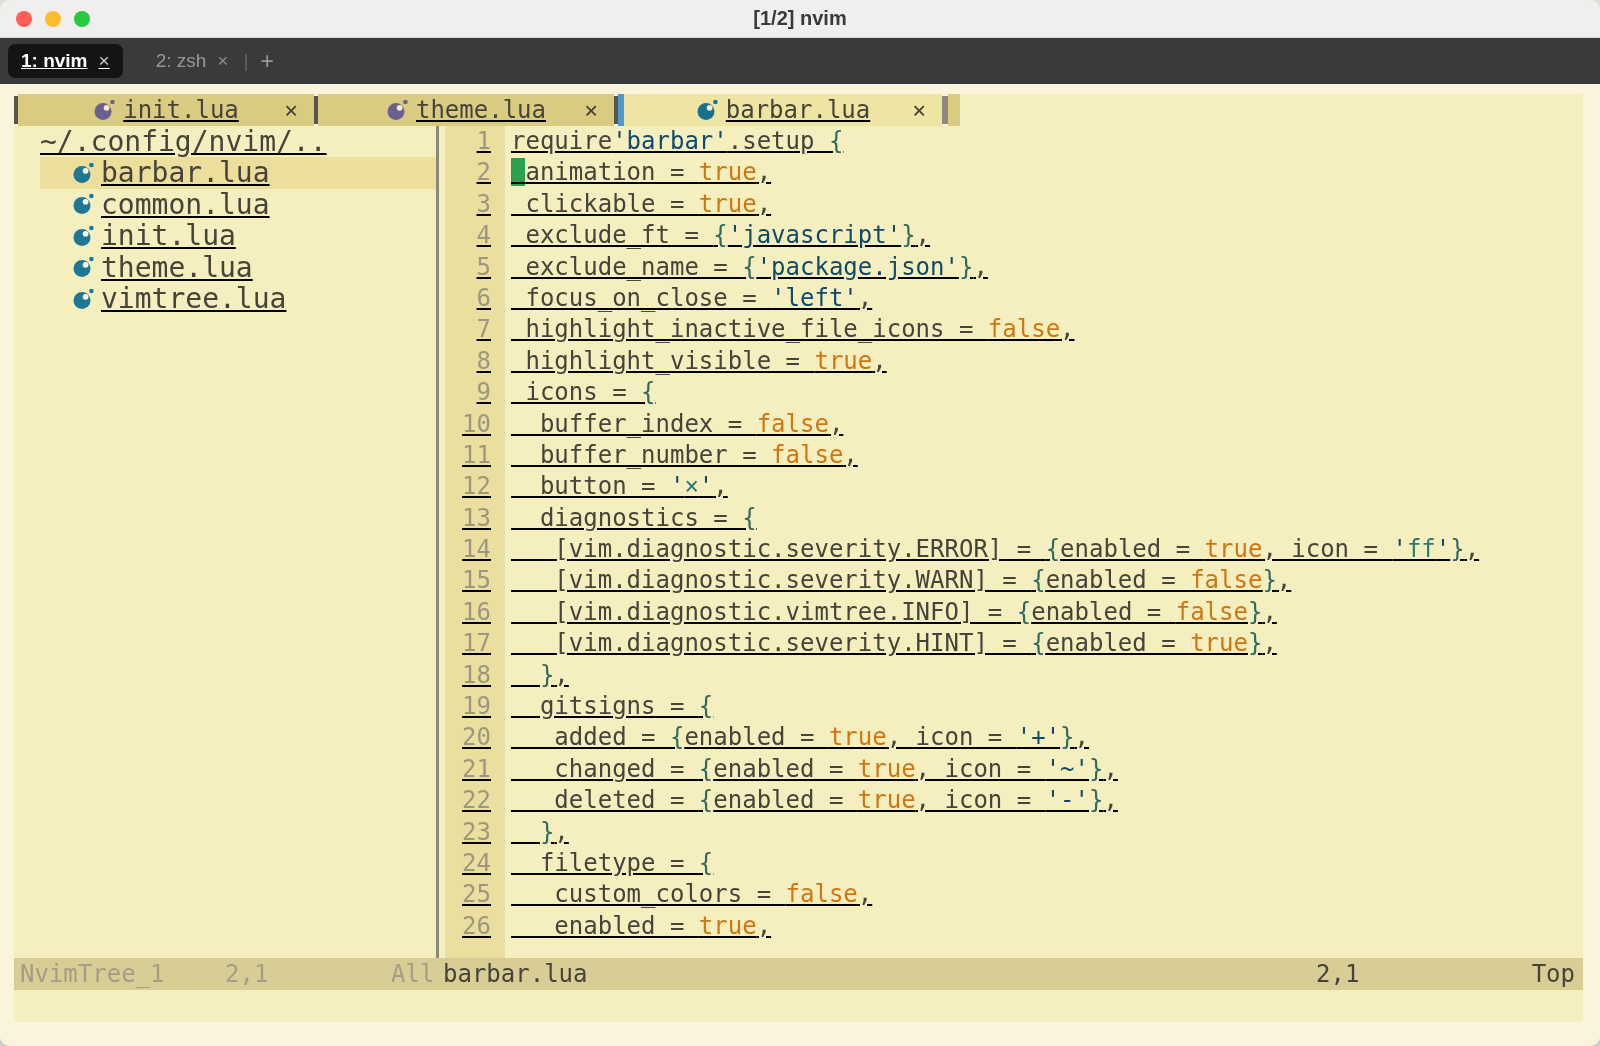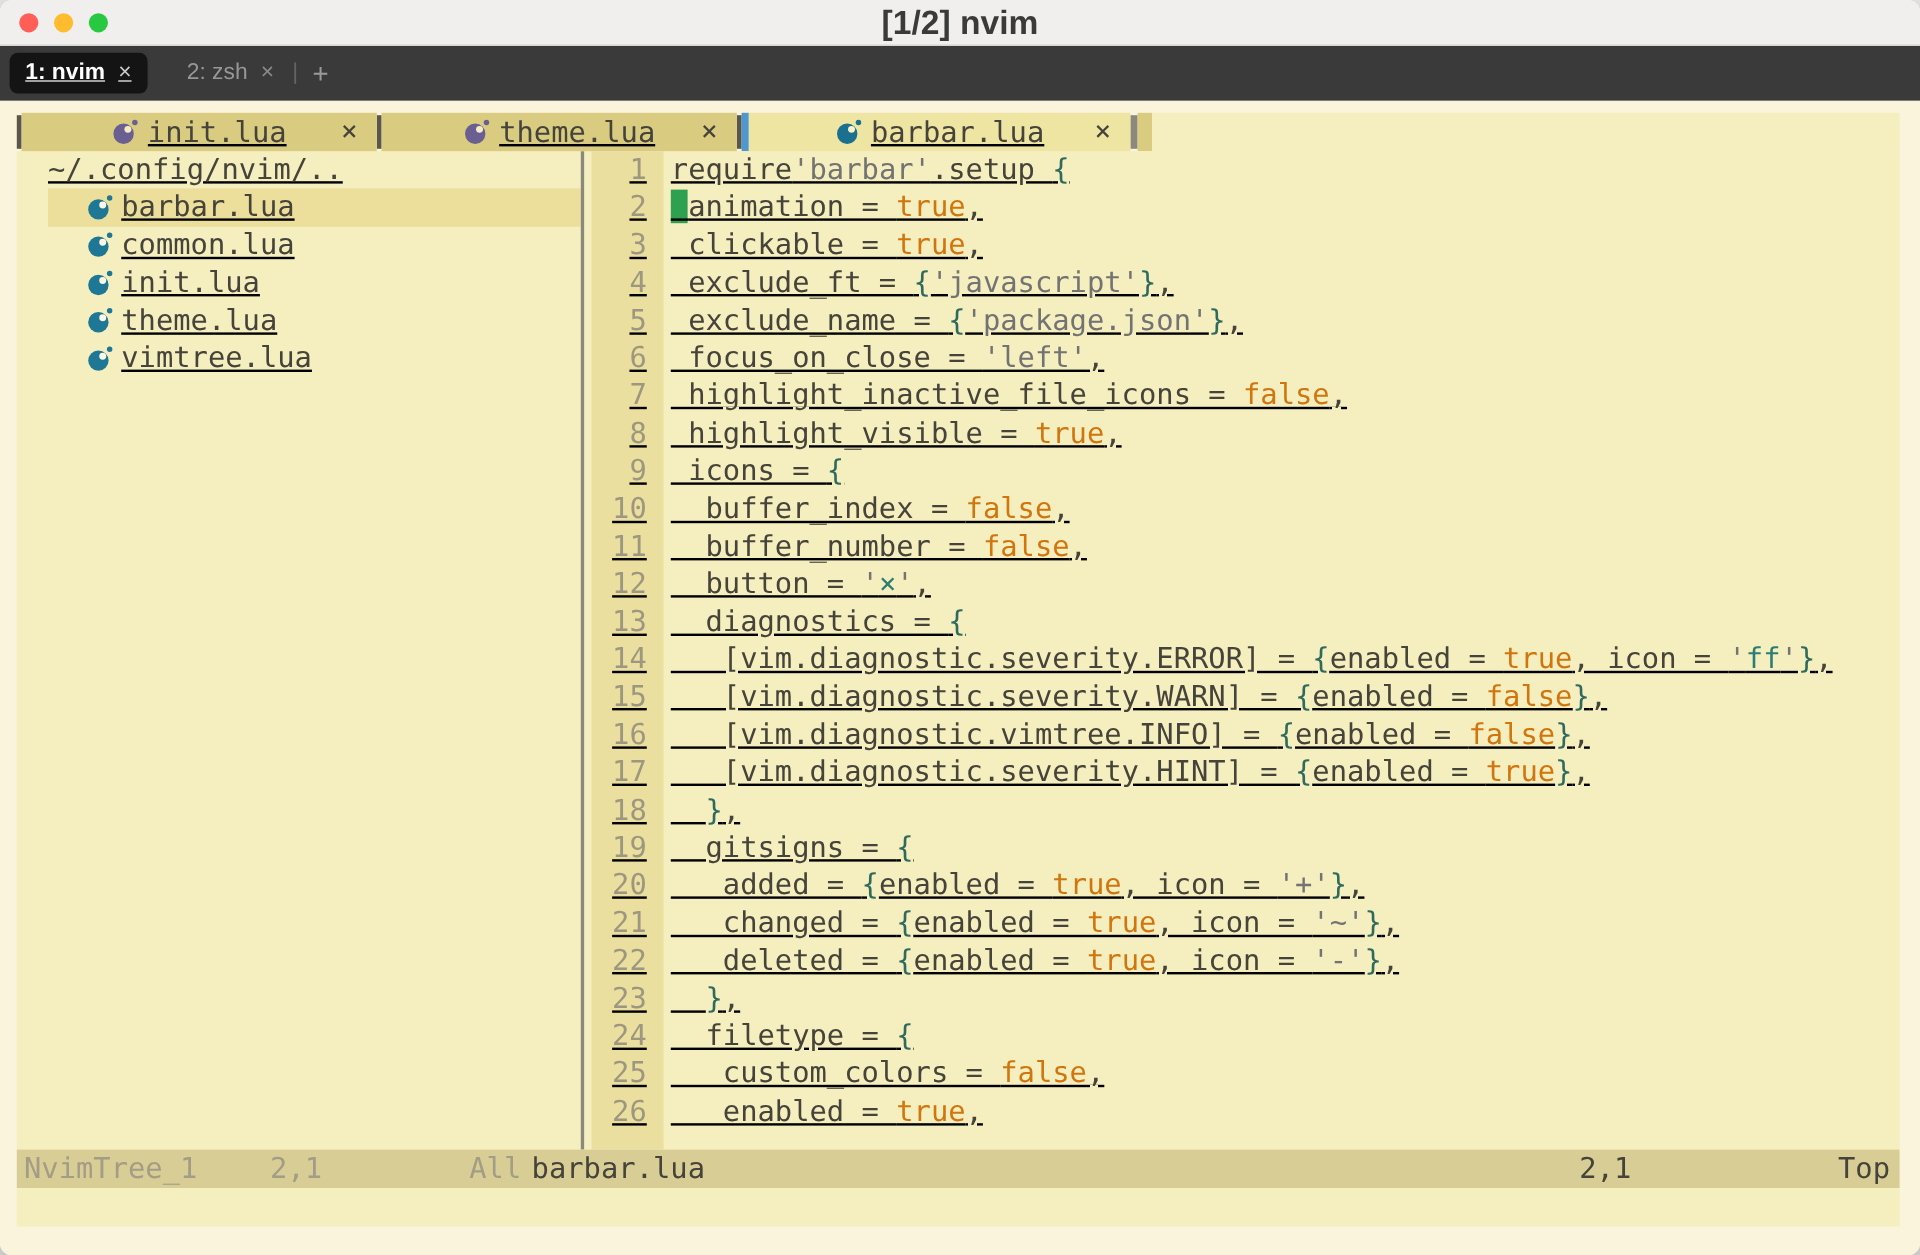--- a/index.html
+++ b/index.html
@@ -3,21 +3,21 @@
 <meta charset="utf-8">
 <style>
   * { box-sizing: border-box; }
   body { margin:0; background:#e9e9e9; font-family:"DejaVu Sans Mono", monospace; }
   .window { width:1600px; height:1046px; border-radius:10px; overflow:hidden; position:relative;
             background:#faf4dd; box-shadow:0 10px 30px rgba(0,0,0,.3); }
 
   
   .titlebar { height:38px; background:#f1efed; border-bottom:1px solid #d9d7d4;
               display:flex; align-items:center; justify-content:center; position:relative;
-              font-family:"Liberation Sans", sans-serif; font-weight:700; font-size:28px; color:#3a3a3a; }
+              font-family:"Liberation Sans", sans-serif; font-weight:700; font-size:20px; color:#3a3a3a; }
   .traffic { position:absolute; left:16px; top:11px; display:flex; gap:13px; }
   .light { width:16px; height:16px; border-radius:50%; }
   .light.red { background:#ff5f57; } .light.yellow { background:#febc2e; } .light.green { background:#28c840; }
 
   
   .tmuxbar { height:46px; background:#3a3a3a; display:flex; align-items:center; padding-left:8px;
              font-family:"Liberation Sans", sans-serif; font-size:19px; }
   .ttab { display:flex; align-items:center; gap:11px; padding:6px 13px; border-radius:7px; }
   .ttab.active { background:#141414; color:#ffffff; font-weight:700;text-decoration:underline; }
   .ttab.active .tclose { color:#c9c9c9; font-weight:400; }
@@ -38,36 +38,36 @@
   .stub { width:12px; background:#d9cc81; }
   .btab { width:296px; background:#d9cc81; display:flex; align-items:center; justify-content:center;
           position:relative; gap:8px; }
   .btab.active { width:318px; background:#efe5a3; }
   .btab .bclose { position:absolute; right:16px; font-size:23px; color:#45433a; }
   .btab svg { display:block; }
   .tabfill { flex:1; background:#f5eebe; }
 
   
   .main { height:832px; display:flex; }
-  .sidebar { width:470px; background:#f5eebe; font-size:24px; color:#45433a; overflow:hidden; }
+  .sidebar { width:422px; background:#f5eebe; font-size:28px; color:#45433a; overflow:hidden; }
   .treerow { line-height:31.4px; height:31.4px; white-space:pre; }
   .treeroot { margin-left:26px; }
   .treeitem { margin-left:26px; display:flex; align-items:center; gap:7px; padding-left:32px; }
   .treeitem.selected { background:#ecdf9b; }
   .treeitem svg { flex:0 0 auto; }
   .wsep { width:3px; background:#8d887c; }
 
   .editor { flex:1; background:#f5eebe; display:flex; overflow:hidden; }
   .gutter { width:60px; background:#ebdf9f; margin-left:6px; font-size:24px; color:#9d977f; text-align:right; }
   .gutter .ln { line-height:31.4px; height:31.4px; padding-right:14px; }
   .code { flex:1; margin-left:6px; font-size:24px; }
   .codeline { line-height:31.4px; height:31.4px; white-space:pre; }
 
   .t { color:#45433a; }      
-  .s { color:#737373; }      
+  .s { color:#0c4a6e; }      
   .o { color:#d1760e; }      
   .b { color:#2e6b5e; }      
   .g { color:#2c7d74; }      
   .c { background:#2da14f; } 
 
   
   .statusline { height:32px; background:#d8ce95; position:relative; font-size:24px; line-height:32px;padding-left:41px; }
   .statusline span { position:absolute; white-space:pre; }
   .sl-dim { color:#a49d85; }
   .sl-dark { color:#45433a; }

